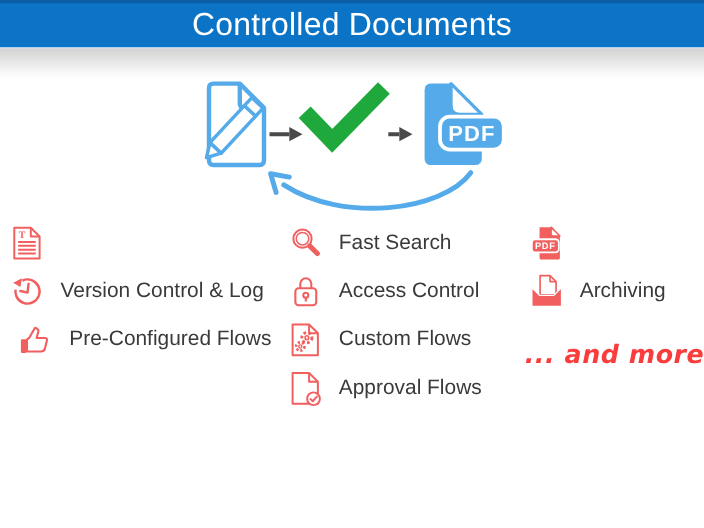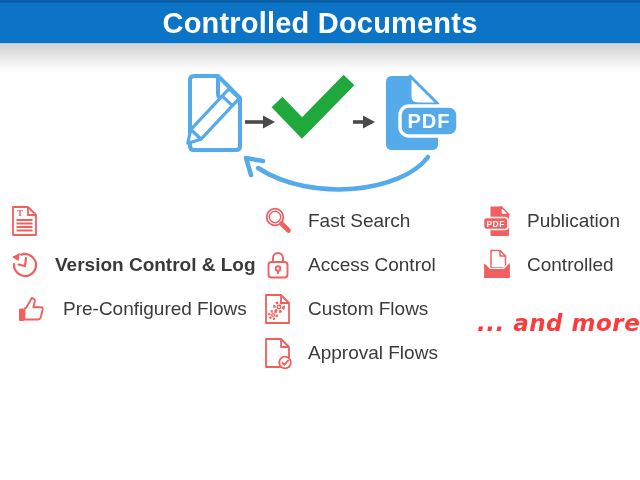--- a/index.html
+++ b/index.html
@@ -2,21 +2,21 @@
 <html><head>
 <meta charset="utf-8">
 <style>
   html,body{margin:0;padding:0;background:#fff;}
   .stage{position:relative;width:640px;height:480px;background:#fff;overflow:hidden;
          font-family:"Liberation Sans",sans-serif;}
   
   .topbar{position:absolute;left:0;top:0;width:640px;height:40px;background:#0c74c6;
           border-top:3px solid #0a5ea6;}
   .topbar-title{position:absolute;left:0;top:0;width:100%;line-height:40px;text-align:center;
-          color:#fff;font-size:29px;font-weight:bold;letter-spacing:.2px;}
+          color:#fff;font-size:29px;font-weight:normal;letter-spacing:.2px;}
   .bar-edge{position:absolute;left:0;top:43px;width:640px;height:1px;background:#a9cfee;}
   .fade{position:absolute;left:0;top:44px;width:640px;height:30px;
         background:linear-gradient(#d2d2d2,#fbfbfb 80%,#fff);}
   
   .diagram{position:absolute;left:0;top:58px;width:640px;height:148px;}
   
   .feat{position:absolute;display:flex;align-items:center;height:36px;gap:13px;}
   .ficon{width:34px;height:36px;display:flex;align-items:center;justify-content:center;flex:0 0 34px;}
   .flabel{font-size:19px;color:#3a3a3a;white-space:nowrap;}
   .more{position:absolute;left:477px;top:310px;font-size:23px;font-weight:bold;font-style:italic;
@@ -76,21 +76,21 @@
         <g fill="none" stroke="#f15f5f" stroke-width="1.8" stroke-linejoin="round">
           <path d="M4 3 H19 L27 11 V31 H4 Z"></path>
             <path d="M19 3 V11 H27"></path>
           <path d="M7.5 16 H23.5 M7.5 19.5 H23.5 M7.5 23 H23.5 M7.5 26.5 H23.5"></path>
         </g>
         <text x="8" y="12" font-size="9" font-weight="bold" fill="#f15f5f" font-family="Liberation Serif, serif">T</text>
       </svg>
     </span>
   </div>
 
-  <div class="feat" style="left:8px;top:247px;font-weight:bold;">
+  <div class="feat" style="left:8px;top:247px;">
     <span class="ficon">
       <svg width="32" height="34" viewBox="0 0 32 34">
         <circle cx="16" cy="17" r="11" fill="none" stroke="#f15f5f" stroke-width="2.2" stroke-dasharray="58 11" transform="rotate(-115 16 17)"></circle>
         <path d="M3 9 L11 5 L9.5 13 Z" fill="#f15f5f"></path>
         <path d="M17 10 L16 18 L9.5 16.5" fill="none" stroke="#f15f5f" stroke-width="2.2" stroke-linecap="round" stroke-linejoin="round"></path>
       </svg>
     </span>
     <span class="flabel">Version Control &amp; Log</span>
   </div>
 
@@ -164,29 +164,28 @@
 
   <div class="feat" style="left:480px;top:203px;">
     <span class="ficon">
       <svg width="32" height="34" viewBox="0 0 32 34">
         <path d="M9.5 2.5 H20 L28 10.5 V30.5 q0 1.5 -1.5 1.5 H11 q-1.5 0 -1.5 -1.5 Z" fill="#f15f5f"></path>
         <path d="M20 2.5 L28 10.5 H21.5 q-1.5 0 -1.5 -1.5 Z" fill="#fff" stroke="#f15f5f" stroke-width="1.4" stroke-linejoin="round"></path>
         <rect x="2.5" y="13.5" width="24.5" height="12" rx="3" fill="#f15f5f" stroke="#fff" stroke-width="1.6"></rect>
         <text x="14.7" y="22.7" text-anchor="middle" font-size="8.5" font-weight="bold" fill="#fff" letter-spacing=".5" font-family="Liberation Sans, sans-serif">PDF</text>
       </svg>
     </span>
-    <span class="flabel">Publication</span>
   </div>
 
   <div class="feat" style="left:480px;top:247px;">
     <span class="ficon">
       <svg width="32" height="34" viewBox="0 0 32 34">
         <path d="M10 2.5 H19 L24.5 8 V20 H10 Z" fill="#fff" stroke="#f15f5f" stroke-width="1.5" stroke-linejoin="round"></path>
         <path d="M19 2.5 V8 H24.5" fill="none" stroke="#f15f5f" stroke-width="1.5" stroke-linejoin="round"></path>
         <path d="M2.5 13.5 L9.5 20.5 H22.5 L29.5 13.5 V30.5 H2.5 Z" fill="#f15f5f" stroke="#fff" stroke-width="1.2" stroke-linejoin="round"></path>
       </svg>
     </span>
-    <span class="flabel">Controlled</span>
+    <span class="flabel">Archiving</span>
   </div>
 
   <div class="more">... and more!</div>
 
 </div>
 
 </body></html>

